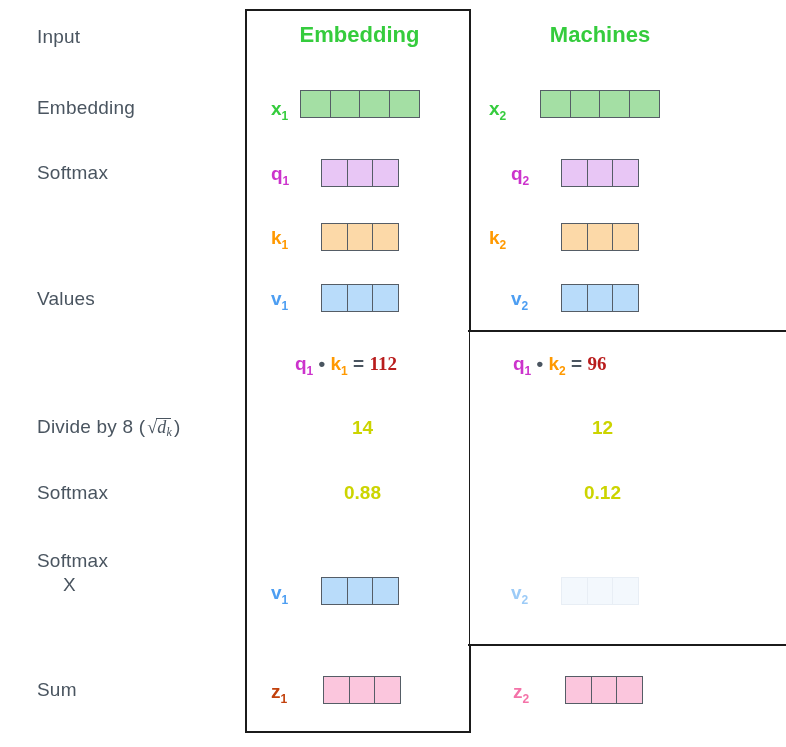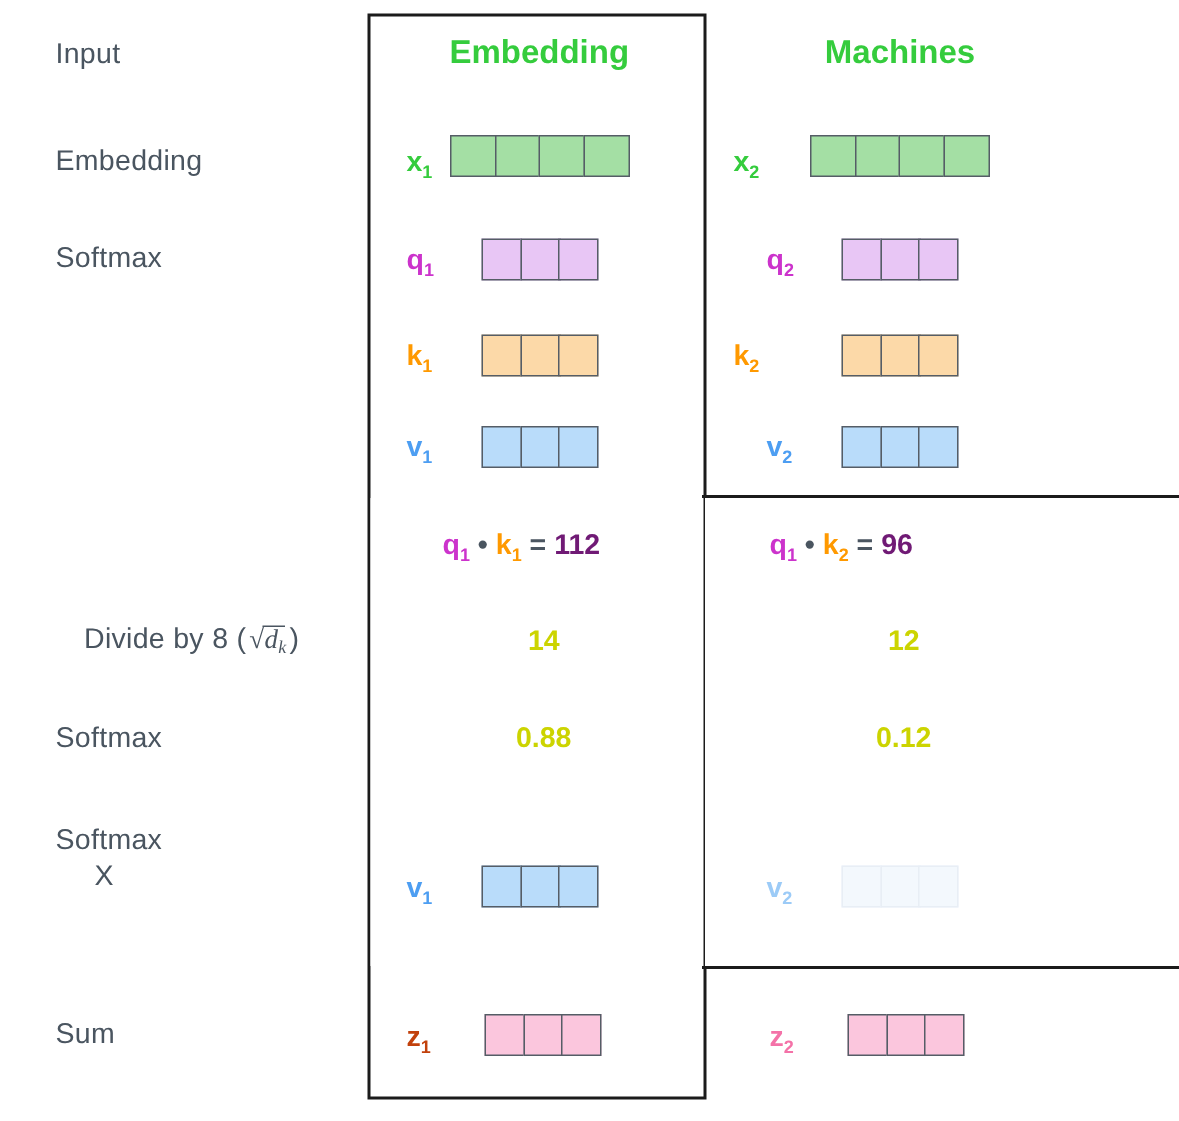--- a/index.html
+++ b/index.html
@@ -125,21 +125,21 @@
   
   .expr {
     position: absolute;
     font-size: 19px;
     font-weight: bold;
     white-space: nowrap;
   }
   .expr .q  { color: #cc33cc; }
   .expr .k  { color: #ff9900; }
   .expr .op { color: #4a5560; }
-  .expr .num { color: #701a75; }
+  .expr .num { color: #b91c1c; font-family: Liberation Serif, serif; }
   .expr sub { font-size: 12px; }
 
   .scalar {
     position: absolute;
     font-size: 19px;
     font-weight: bold;
     color: #ccd400;
     text-align: center;
     white-space: nowrap;
   }
@@ -150,22 +150,23 @@
 <div id="canvas">
 
   <div class="frame" id="frame-left"></div>
   <div class="mask" id="mask-a"></div>
   <div class="frame" id="frame-right"></div>
   <div class="mask" id="mask-b"></div>
 
   <div class="row-label" style="top:26px;">Input</div>
   <div class="row-label" style="top:97px;">Embedding</div>
   <div class="row-label" style="top:162px;">Softmax</div>
-
-  <div class="row-label" style="top:416px;margin-left:19px;">
+  <div class="row-label" style="top:288px;">Values</div>
+
+  <div class="row-label" style="top:416px;">
     <span>Divide by 8 (</span><span class="mathsqrt"><span class="radic">√</span><span class="bar"></span><span>d</span><span class="sub-k">k</span></span><span>)</span>
   </div>
 
   <div class="row-label" style="top:482px;">Softmax</div>
 
   <div class="row-label stacked" style="top:549px;">
     <span>Softmax</span>
     <span class="sub-x">X</span>
   </div>
 

